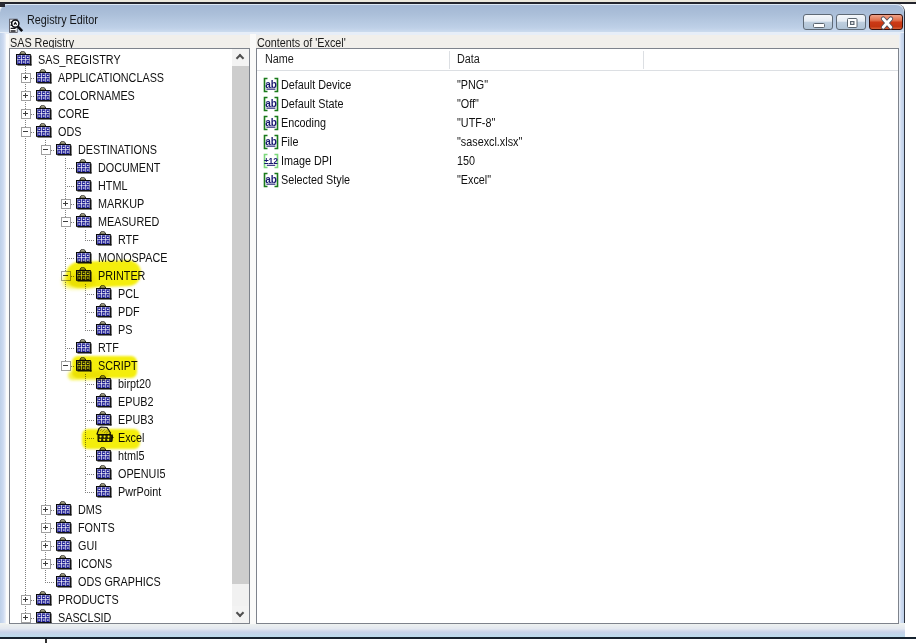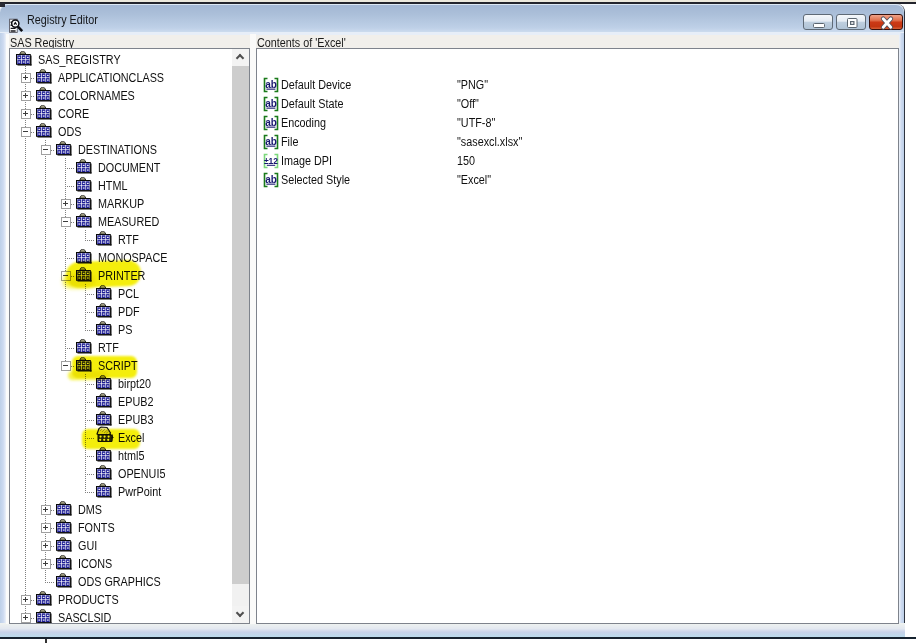--- a/index.html
+++ b/index.html
@@ -917,20 +917,26 @@
     <div class="sbtn" style="top:0">
         <div class="chev" style="top:6px;transform:rotate(45deg)"></div>
       </div>
     <div class="thumb"></div>
     <div class="sbtn" style="top:557px">
         <div class="chev" style="top:4px;transform:rotate(225deg)"></div>
       </div>
   </div>
 </div>
 <div class="abs" id="listcontent" style="left:257px;top:49px;width:641px;height:574px;overflow:hidden">
+  <div id="hdr">
+    <div class="hlabel" style="left:8px">Name</div>
+    <div class="hlabel" style="left:200px">Data</div>
+    <div class="hsep" style="left:192px"></div>
+    <div class="hsep" style="left:386px"></div>
+  </div>
 <div class="licon" style="left:6px;top:27.5px"><svg width="16" height="16" viewBox="0 0 16 16">
 <path d="M4.5,1.5 L1.5,1.5 L1.5,14.5 L4.5,14.5" fill="none" stroke="#1a7a1a" stroke-width="1.6"></path>
 <path d="M11.5,1.5 L14.5,1.5 L14.5,14.5 L11.5,14.5" fill="none" stroke="#1a7a1a" stroke-width="1.6"></path>
 <text x="8" y="10.5" font-family="Liberation Sans, sans-serif" font-size="10" font-weight="bold" fill="#16166e" text-anchor="middle">ab</text>
 <rect x="3.4" y="11.6" width="9" height="1.1" fill="#16166e"></rect>
 </svg></div>
 <div class="llabel" style="left:24px;top:26.5px">Default Device</div>
 <div class="llabel" style="left:200px;top:26.5px">"PNG"</div>
 <div class="licon" style="left:6px;top:46.5px"><svg width="16" height="16" viewBox="0 0 16 16">
 <path d="M4.5,1.5 L1.5,1.5 L1.5,14.5 L4.5,14.5" fill="none" stroke="#1a7a1a" stroke-width="1.6"></path>

